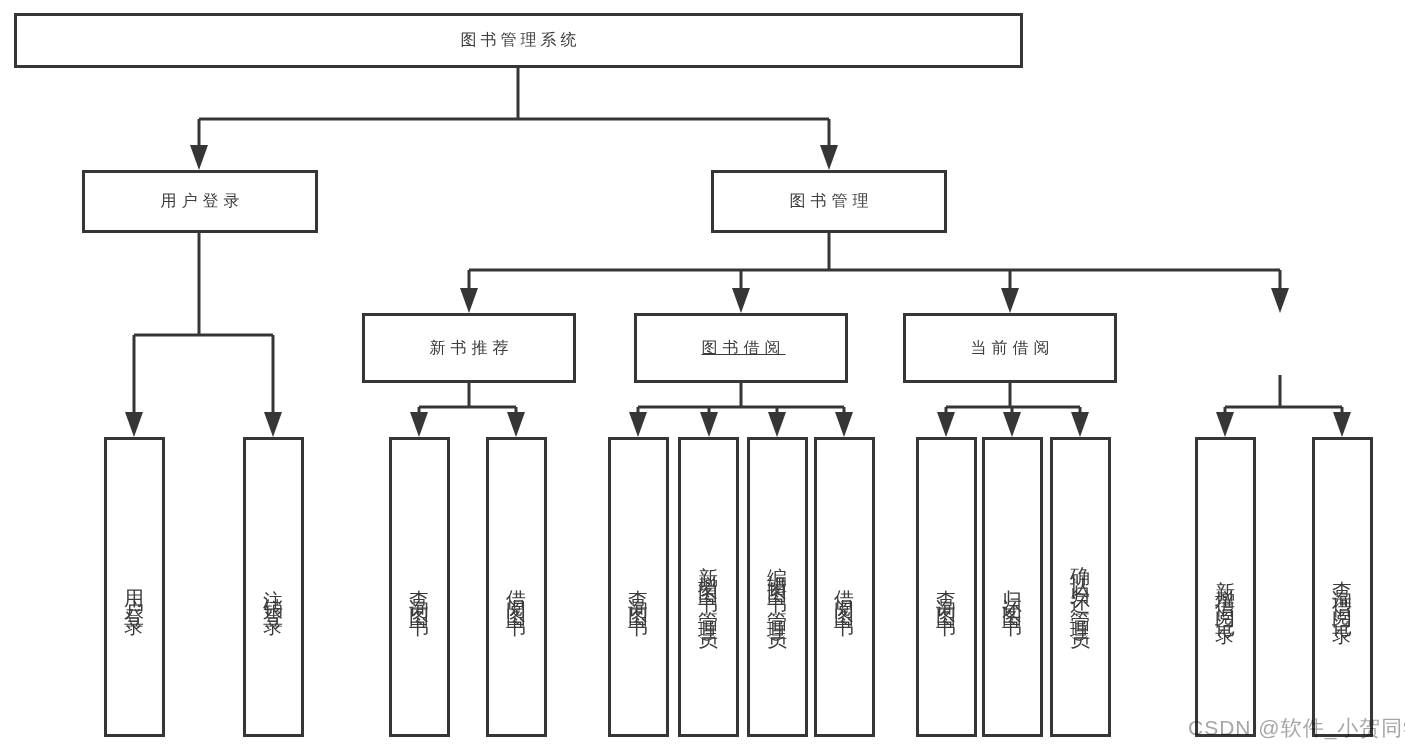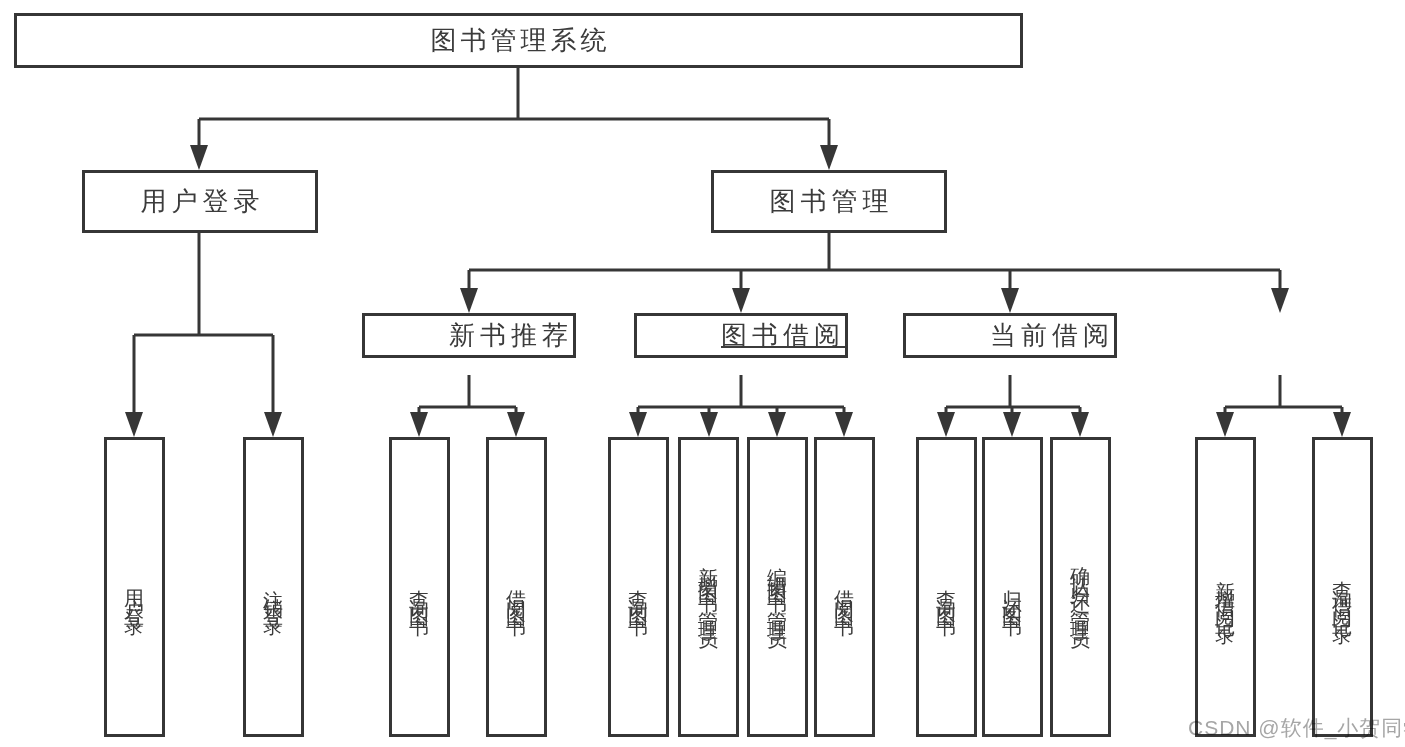--- a/index.html
+++ b/index.html
@@ -22,41 +22,41 @@
     background: #ffffff;
     border: 3px solid #363636;
     box-sizing: border-box;
     display: flex;
     align-items: center;
     justify-content: center;
     color: #3b3b3b;
     z-index: 2;
   }
   .hlabel {
-    font-size: 26px;
+    font-size: 16px;
     letter-spacing: 5px;
     padding-left: 5px; 
     white-space: nowrap;
   }
   .root .hlabel { letter-spacing: 4px; padding-left: 4px; }
   .vlabel {
     writing-mode: vertical-rl;
     text-orientation: mixed;
     font-size: 20px;
     letter-spacing: 9px;
     padding-top: 9px; 
     line-height: 1;
   }
   
   .root   { left: 14px;  top: 13px;  width: 1009px; height: 55px; }
   
   .lv2-a  { left: 82px;  top: 170px; width: 236px; height: 63px; }
   .lv2-b  { left: 711px; top: 170px; width: 236px; height: 63px; justify-content: center; }
   
-  .lv3    { top: 313px; width: 214px; height: 45px; justify-content: flex-end; }
+  .lv3    { top: 313px; width: 214px; height: 70px; }
   .lv3-a  { left: 362px; }
   .lv3-b  { left: 634px; text-decoration: underline; }
   .lv3-c  { left: 903px; }
   .lv3-d  { left: 1173px; }
   
   .leaf   { top: 437px; width: 61px; height: 300px; }
   .lf1  { left: 104px; }
   .lf2  { left: 243px; }
   .lf3  { left: 389px; }
   .lf4  { left: 486px; }

